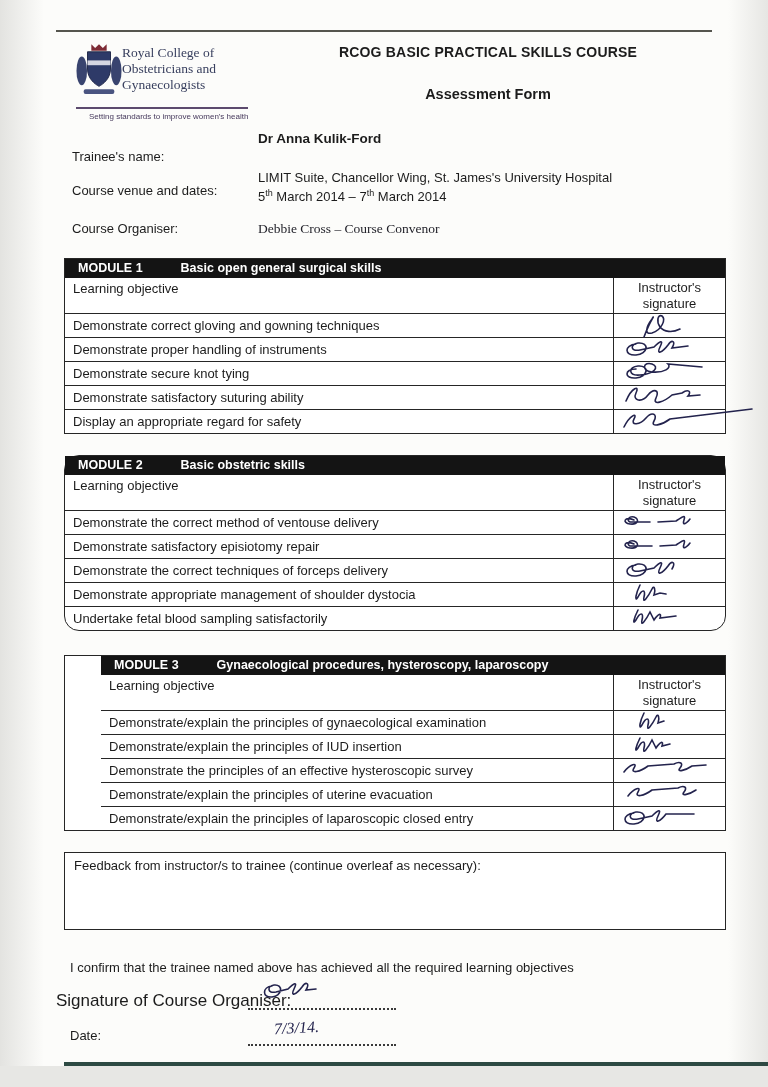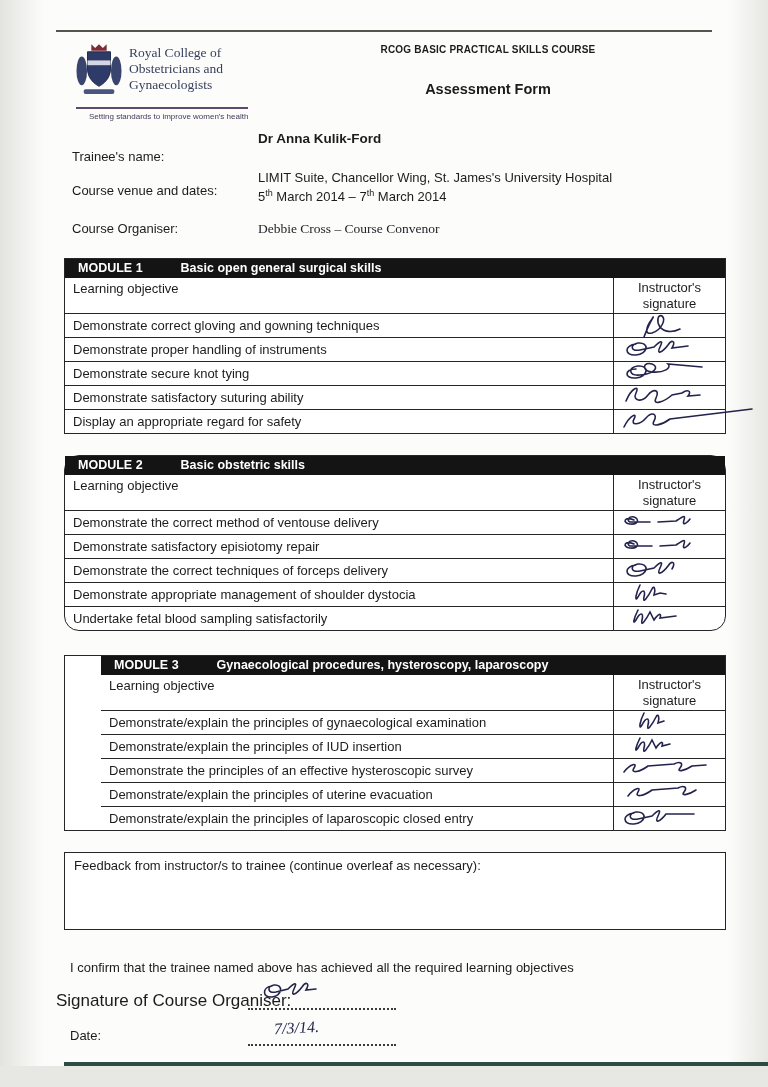--- a/index.html
+++ b/index.html
@@ -9,28 +9,28 @@
   .edge-left{position:absolute;left:0;top:0;width:44px;height:100%;
              background:linear-gradient(to right,#e3e3e0,rgba(252,252,250,0));}
   .edge-right{position:absolute;right:0;top:0;width:40px;height:100%;
               background:linear-gradient(to left,#e6e6e3,rgba(252,252,250,0));}
   .edge-bottom{position:absolute;left:0;top:1066px;width:100%;height:21px;background:#e7e7e4;}
   .scan-topline{position:absolute;left:56px;top:30px;width:656px;height:2px;background:#55554e;}
   .scan-bottomline{position:absolute;left:64px;top:1062px;width:704px;height:4px;background:#2d4a43;}
 
   
   .logo{position:absolute;left:76px;top:42px;width:172px;}
-  .logo-top{display:flex;gap:7px;}
+  .logo-top{display:flex;}
   .logo-text{font-family:"Liberation Serif",serif;color:#39405f;font-size:13.5px;line-height:16px;padding-top:3px;}
   .logo-rule{margin-top:5px;height:2px;background:#5c4a6e;}
   .logo-tagline{font-size:8px;color:#46395c;margin-top:3px;white-space:nowrap;padding-left:13px;}
 
   
   .title-block{position:absolute;left:258px;top:44px;width:460px;text-align:center;}
-  .doc-title{font-size:10px;font-weight:bold;letter-spacing:.2px;}
+  .doc-title{font-size:14px;font-weight:bold;letter-spacing:.2px;}
   .doc-subtitle{margin-top:26px;font-size:14.5px;font-weight:bold;}
 
   
   .t-label{position:absolute;font-size:13px;}
   .lbl-name{left:72px;top:149px;}
   .lbl-venue{left:72px;top:183px;}
   .lbl-org{left:72px;top:221px;}
   .t-name{position:absolute;left:258px;top:131px;font-weight:bold;font-size:13.5px;}
   .t-venue1{position:absolute;left:258px;top:170px;font-size:13px;}
   .t-venue2{position:absolute;left:258px;top:188px;font-size:13px;}

